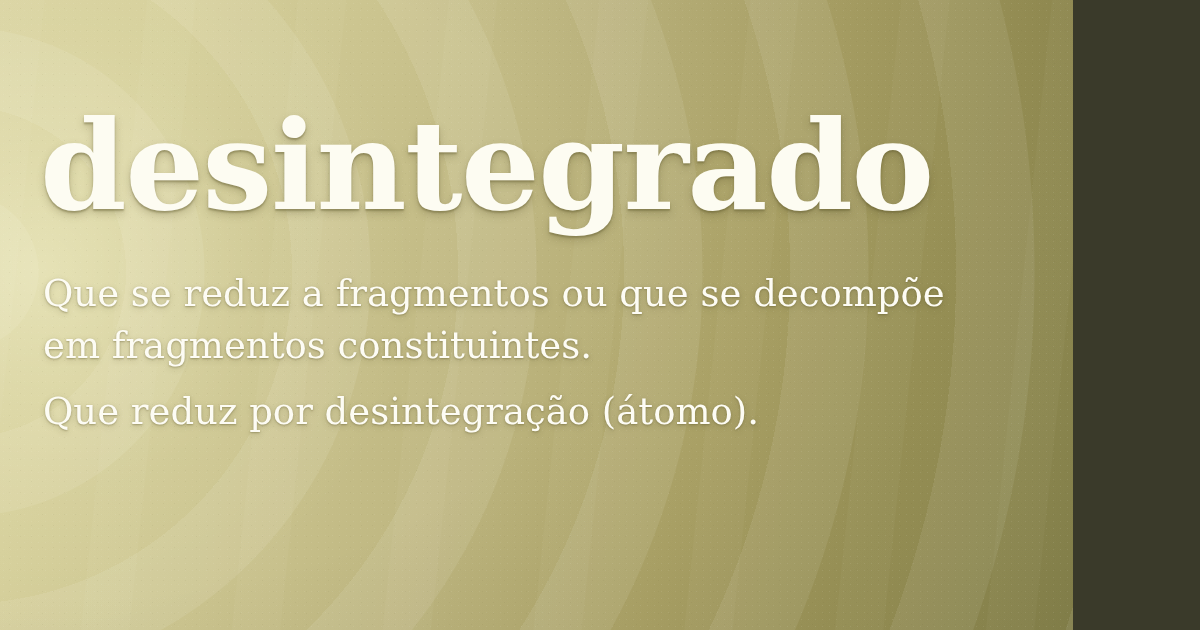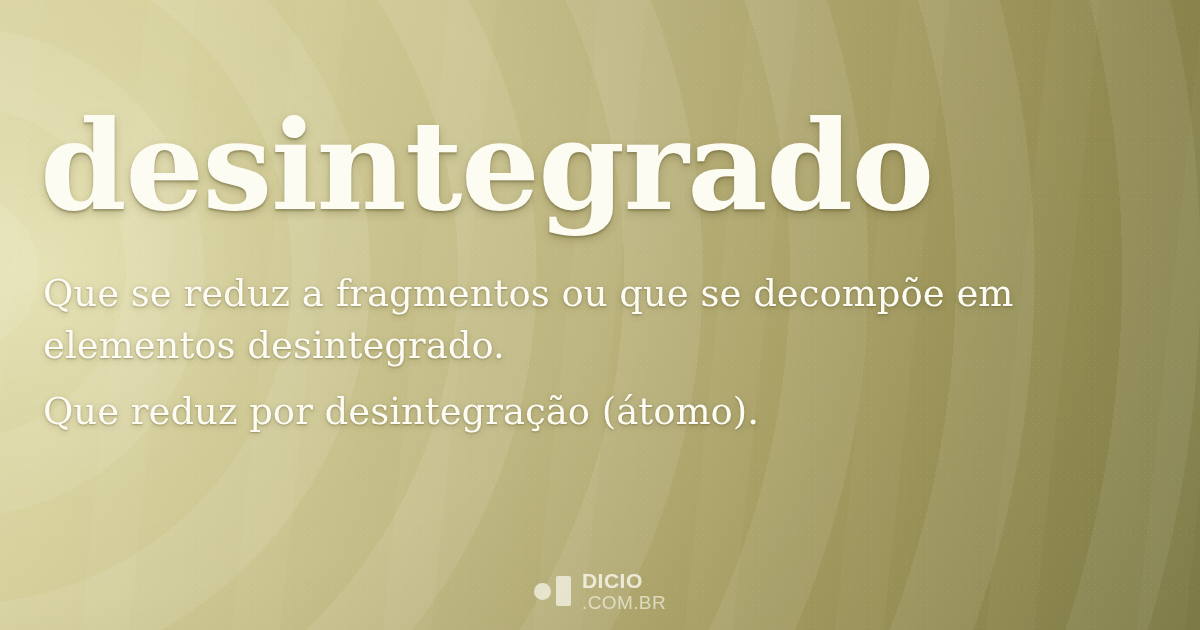--- a/index.html
+++ b/index.html
@@ -4,21 +4,21 @@
 <title>desintegrado - Dicio</title>
 <style>
   html, body {
     margin: 0;
     padding: 0;
     background: #3a3a2a;
   }
 
   .card {
     position: relative;
-    width: 1200px;
+    width: 1073px;
     height: 630px;
     overflow: hidden;
     font-family: "DejaVu Serif", "Liberation Serif", serif;
     background-color: #000000;
   }
 
   
   .bg-base {
     position: absolute;
     inset: 0;
@@ -205,29 +205,19 @@
   <div class="bg-glow"></div>
   <div class="bg-rays"></div>
   <div class="bg-vignette"></div>
   <div class="bg-noise"></div>
 
   <div class="content">
 
     <h1 class="word-title">desintegrado</h1>
 
     <div class="definitions">
-      <p class="definition">Que se reduz a fragmentos ou que se decompõe em elementos desintegrado.</p>
+      <p class="definition">Que se reduz a fragmentos ou que se decompõe em fragmentos constituintes.</p>
       <p class="definition">Que reduz por desintegração (átomo).</p>
     </div>
 
-    <div class="logo">
-      <div class="logo-mark">
-        <span class="logo-dot"></span>
-        <span class="logo-bar"></span>
-      </div>
-      <div class="logo-text">
-        <span class="logo-name">DICIO</span>
-        <span class="logo-tld">.COM.BR</span>
-      </div>
-    </div>
 
   </div>
 </div>
 
 </body></html>

